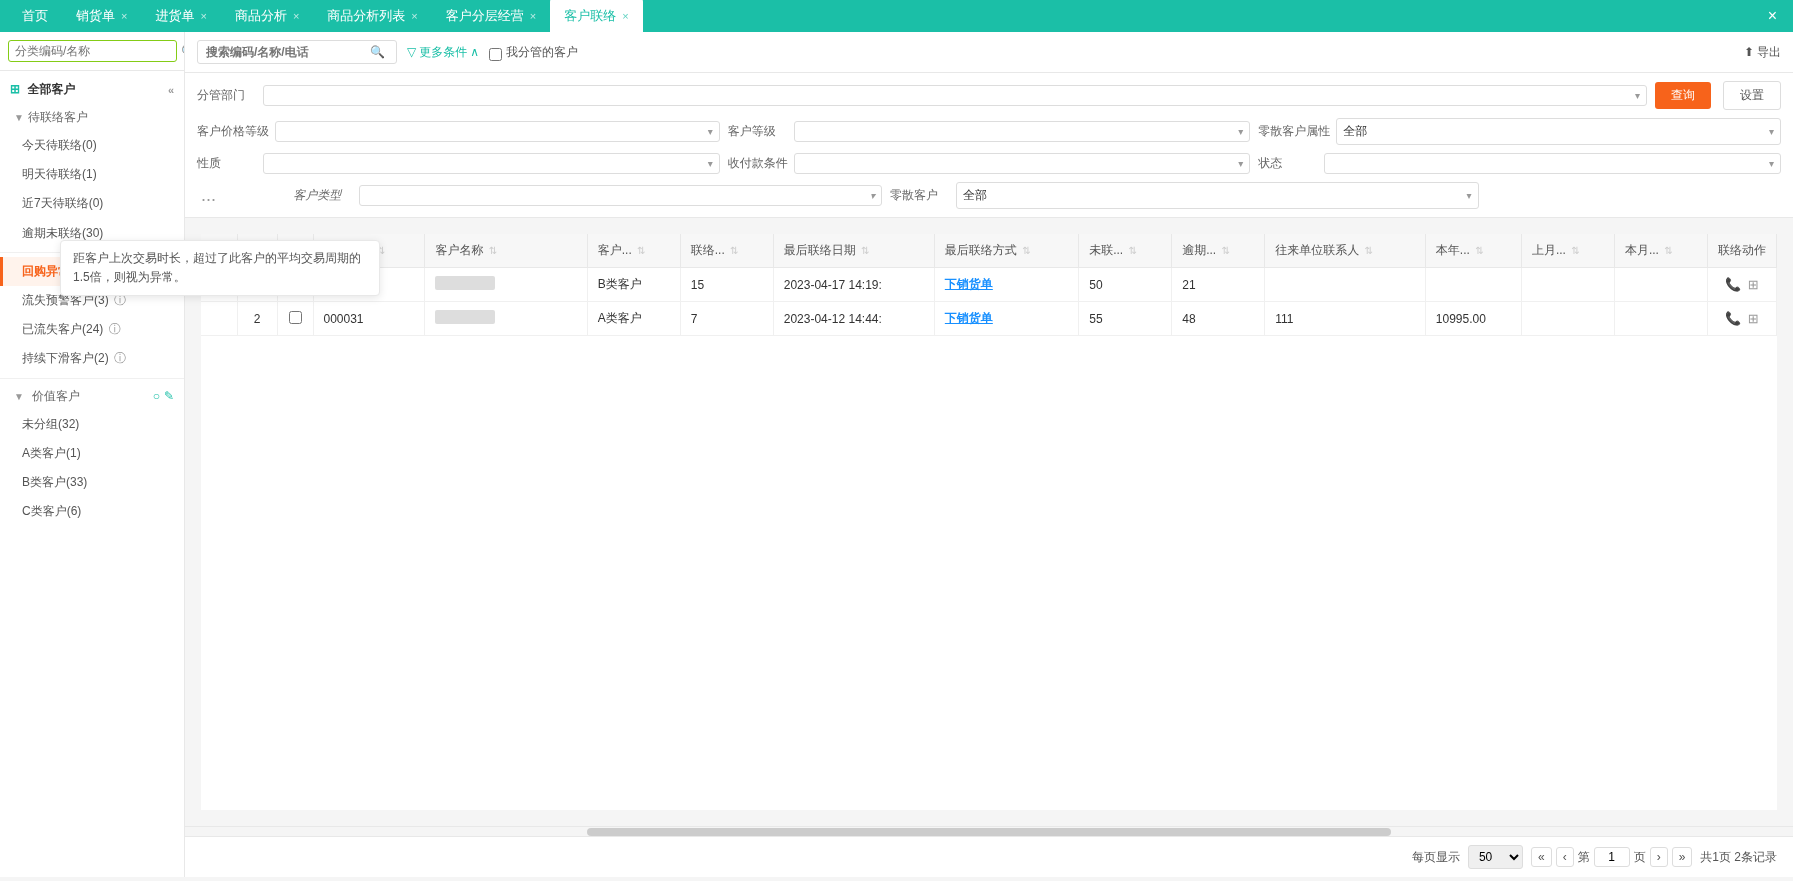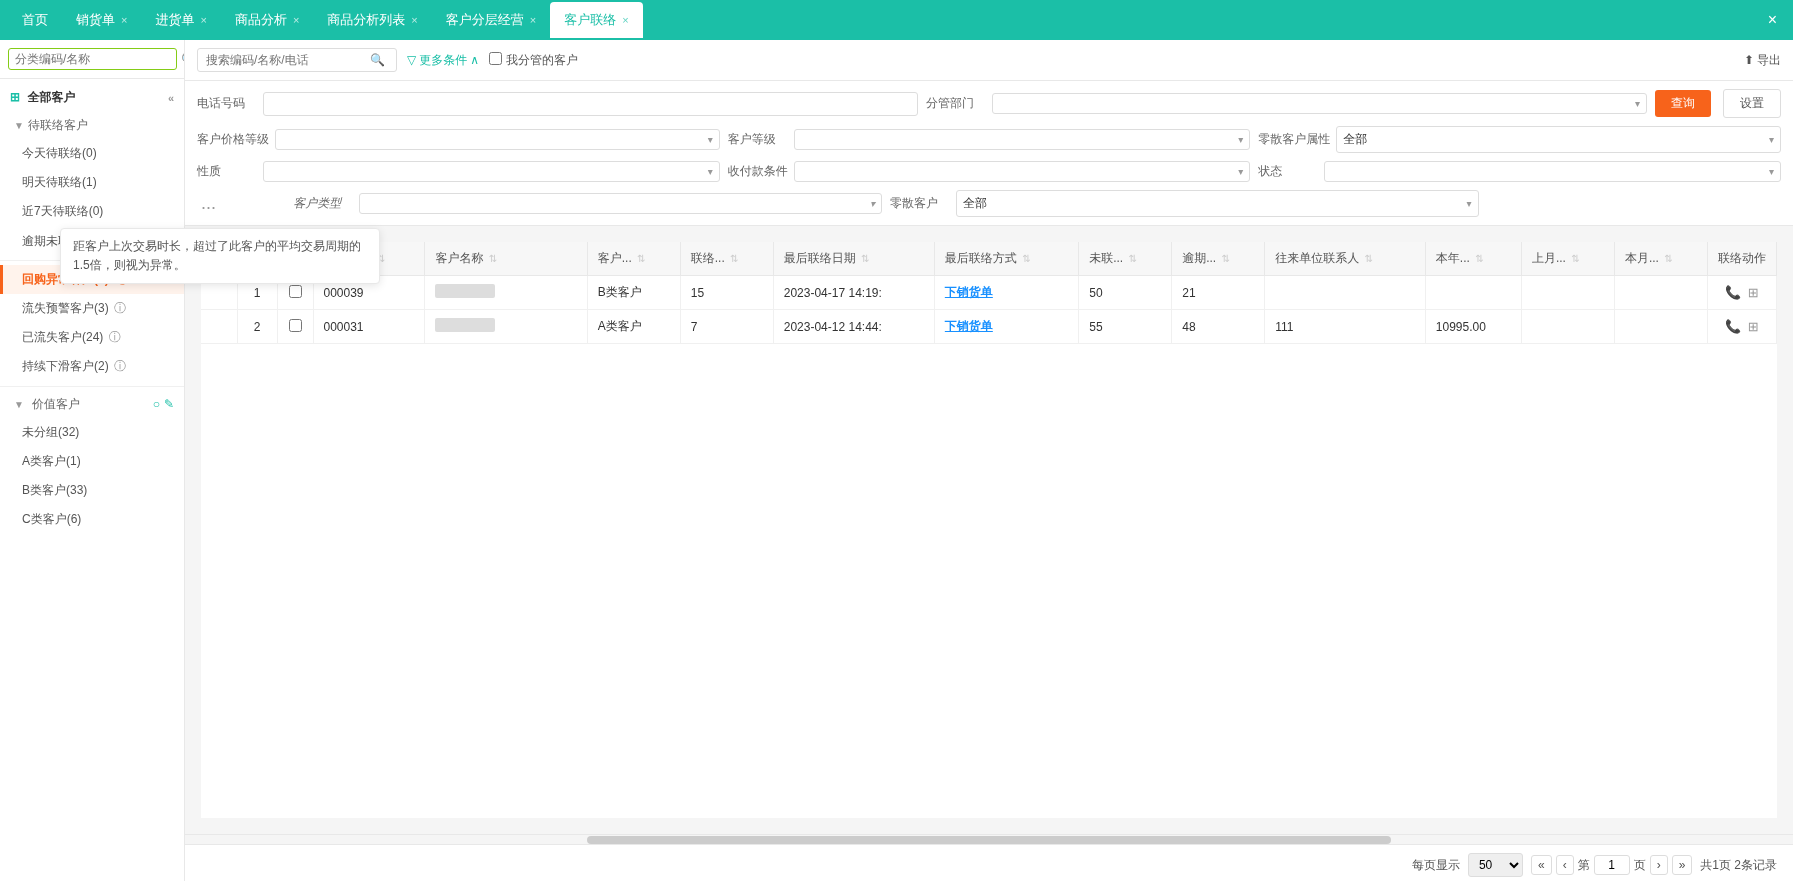--- a/index.html
+++ b/index.html
@@ -2,21 +2,21 @@
 <html><head>
   <meta charset="utf-8">
   <style>
     * { box-sizing: border-box; margin: 0; padding: 0; }
     body { font-family: 'Microsoft YaHei', Arial, sans-serif; font-size: 12px; background: #f5f5f5; color: #333; overflow: hidden; }
 
     
     .top-nav {
       display: flex; align-items: center;
       background: #1bbfa7;
-      height: 40px; padding: 0 8px;
+      height: 32px; padding: 0 8px;
       position: relative;
     }
     .top-nav .nav-tab {
       display: flex; align-items: center;
       padding: 0 14px; height: 36px; line-height: 36px;
       color: #fff; font-size: 13px; cursor: pointer;
       white-space: nowrap;
     }
     .top-nav .nav-tab.active {
       background: #fff; color: #1bbfa7; border-radius: 4px 4px 0 0;
@@ -89,21 +89,21 @@
       min-width: 200px;
     }
     .filter-bar .search-box input {
       border: none; outline: none; font-size: 12px; color: #999; width: 160px;
     }
     .filter-bar .more-cond {
       display: flex; align-items: center; gap: 3px;
       color: #1bbfa7; cursor: pointer; font-size: 12px;
     }
     .filter-bar .my-customers {
-      display: flex; align-items: flex-start; gap: 4px; font-size: 12px; color: #555;
+      display: flex; align-items: flex-end; gap: 4px; font-size: 12px; color: #555;
     }
     .filter-bar .export-btn {
       margin-left: auto; color: #555; font-size: 12px; cursor: pointer;
       display: flex; align-items: center; gap: 3px;
     }
 
     
     .filter-form {
       background: #fff; padding: 8px 12px;
       border-bottom: 1px solid #e8e8e8;
@@ -169,21 +169,21 @@
     .action-icon { color: #999; cursor: pointer; font-size: 13px; }
     .blurred-text {
       display: inline-block; background: #ddd; border-radius: 2px; min-width: 60px; height: 14px;
     }
 
     
     .gear-th { width: 36px; text-align: center; }
 
     
     .tooltip-box {
-      position: absolute; left: 60px; top: 228px;
+      position: absolute; left: 60px; top: 240px;
       background: #fff; border: 1px solid #e8e8e8; border-radius: 4px;
       padding: 8px 12px; font-size: 12px; color: #555;
       box-shadow: 0 2px 8px rgba(0,0,0,0.1); z-index: 100; max-width: 320px;
       line-height: 1.6;
     }
 
     
     .pagination-bar {
       display: flex; align-items: center; justify-content: flex-end;
       padding: 8px 16px; background: #fff; border-top: 1px solid #e8e8e8;
@@ -333,45 +333,41 @@
       <div class="sidebar-item">
         <span>C类客户(6)</span>
       </div>
     </div>
   </div>
 
   <div class="content-area">
 
     <div class="filter-bar">
       <div class="search-box">
-        <input type="text" style="color: #737373;" placeholder="搜索编码/名称/电话">
+        <input type="text" style="color: #737373; font-weight: bold;" placeholder="搜索编码/名称/电话">
         <span style="color:#1bbfa7;">🔍</span>
       </div>
       <div class="more-cond">
         <span>▽</span>
         <span>更多条件</span>
         <span>∧</span>
       </div>
       <div class="my-customers">
         <input type="checkbox" style="">
         <span>我分管的客户</span>
       </div>
       <div class="export-btn">
         <span>⬆</span>
         <span>导出</span>
       </div>
     </div>
 
     <div class="filter-form">
 
       <div class="filter-row">
-        <div class="filter-cell">
-          <span class="filter-label">电话号码</span>
-          <input class="filter-input" type="text" style="flex: 2 1 0%;">
-        </div>
         <div class="filter-cell">
           <span class="filter-label">分管部门</span>
           <div class="filter-select">
             <span></span>
               <span class="arrow-down">▾</span>
           </div>
         </div>
         <div class="filter-btn-group">
           <button class="btn-query">查询</button>
           <button class="btn-settings">设置</button>

